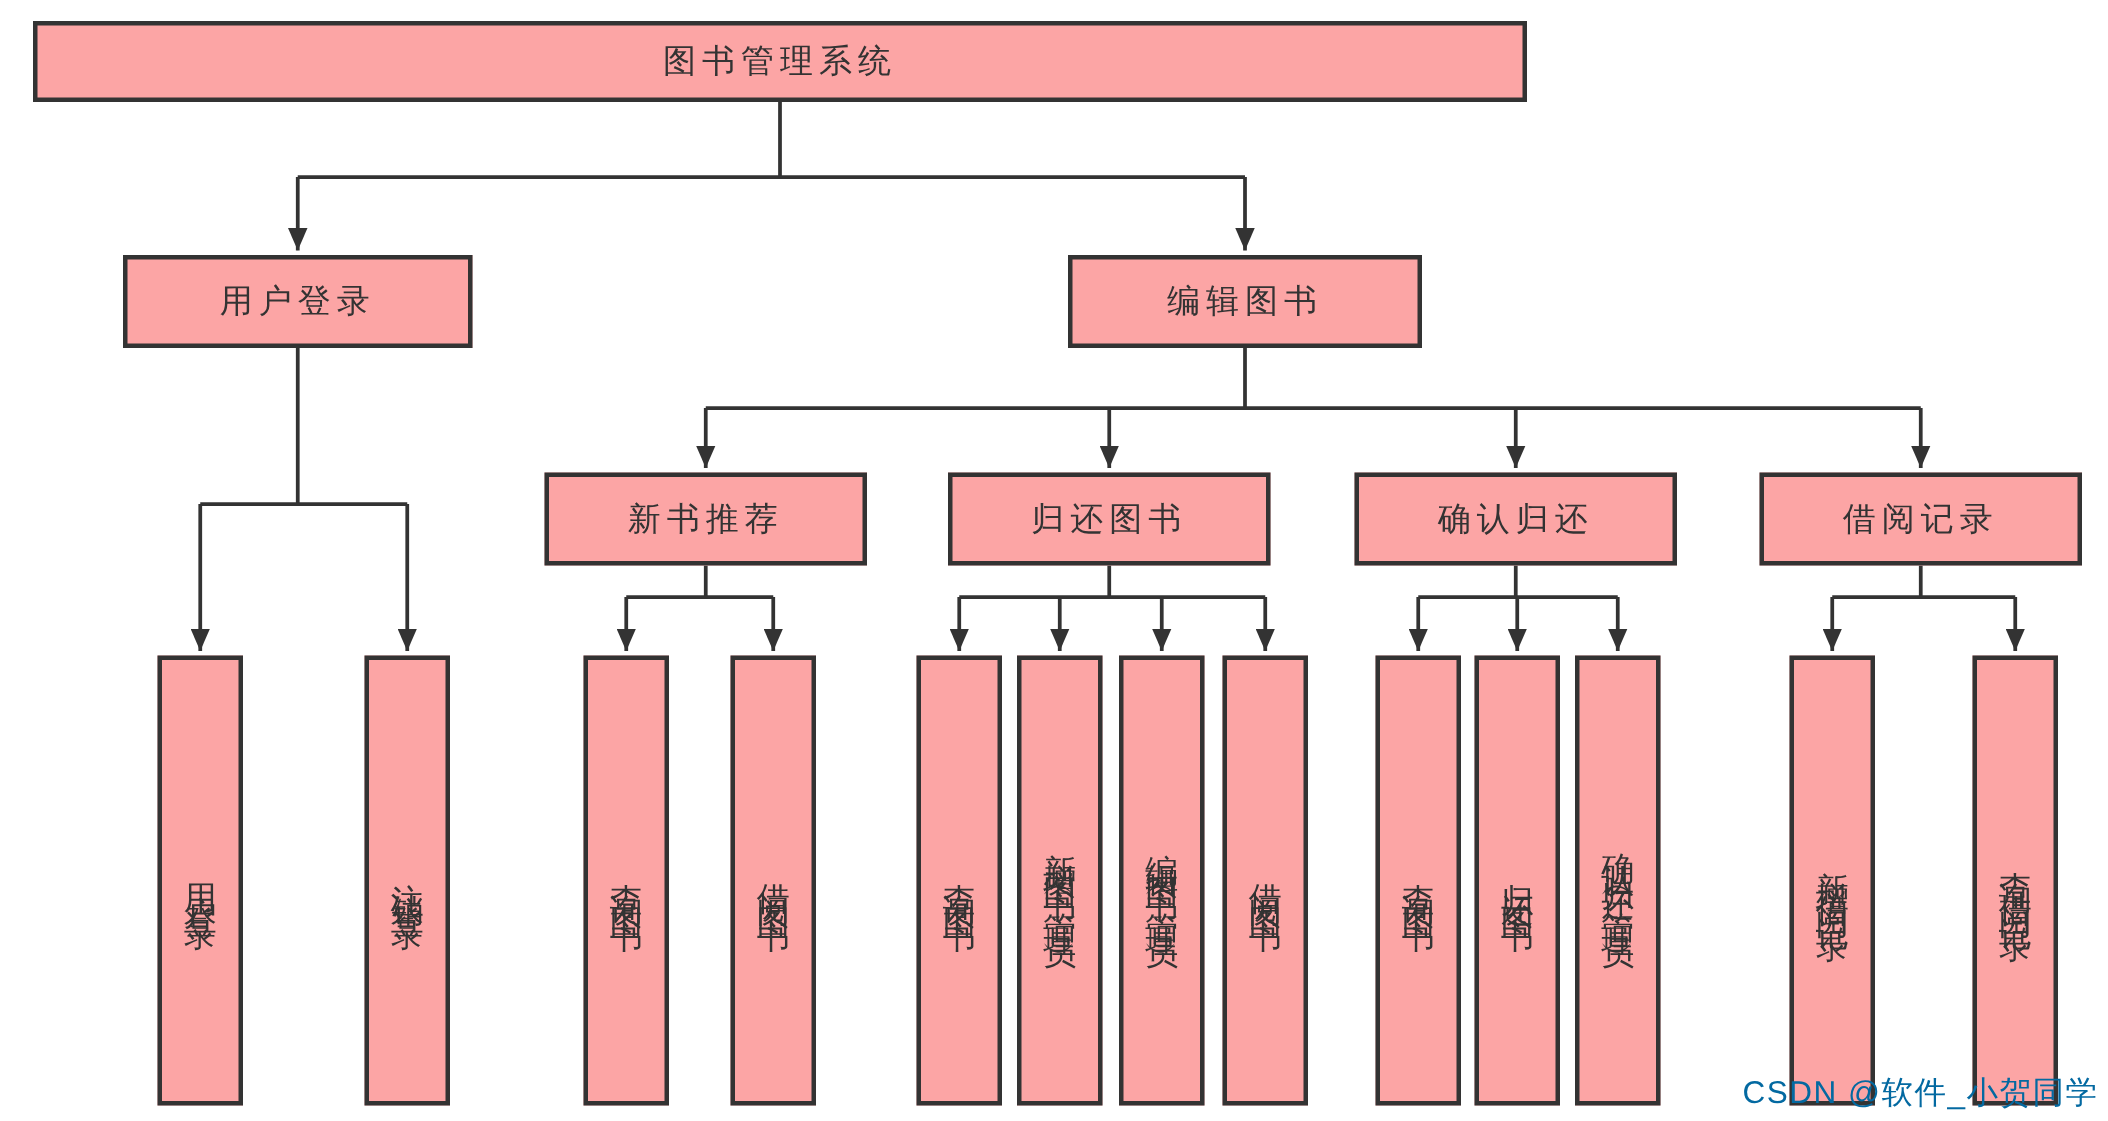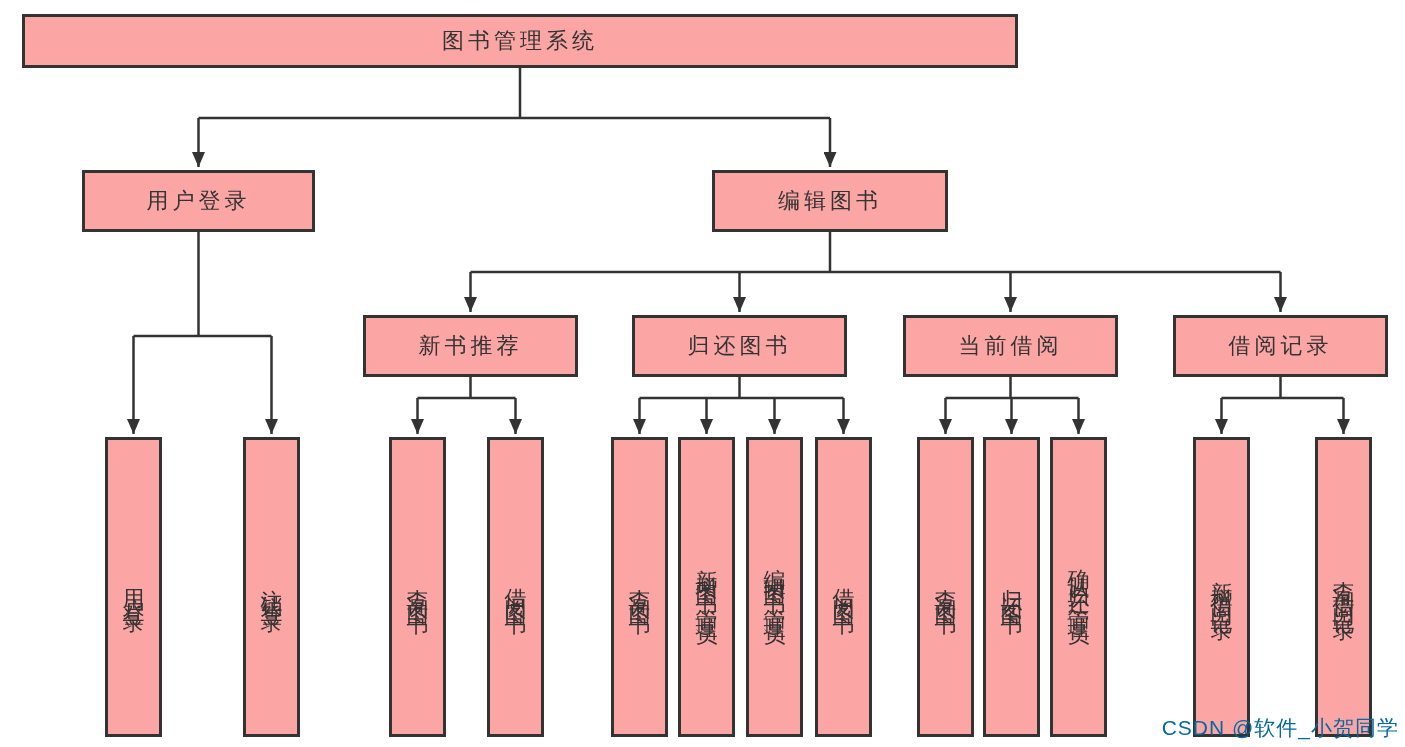--- a/index.html
+++ b/index.html
@@ -123,21 +123,21 @@
     <span class="h-label">编辑图书</span>
   </div>
 
   <div class="node" style="left:363px; top:315px; width:215px; height:62px;">
     <span class="h-label">新书推荐</span>
   </div>
   <div class="node" style="left:632px; top:315px; width:215px; height:62px;">
     <span class="h-label">归还图书</span>
   </div>
   <div class="node" style="left:903px; top:315px; width:215px; height:62px;">
-    <span class="h-label">当前借阅</span>
+    <span class="h-label">确认归还</span>
   </div>
   <div class="node" style="left:1173px; top:315px; width:215px; height:62px;">
     <span class="h-label">借阅记录</span>
   </div>
 
   <div class="node" style="left:105px; top:437px; width:57px; height:300px;">
     <span class="v-label">用户登录</span>
   </div>
   <div class="node" style="left:243px; top:437px; width:57px; height:300px;">
     <span class="v-label">注销登录</span>

